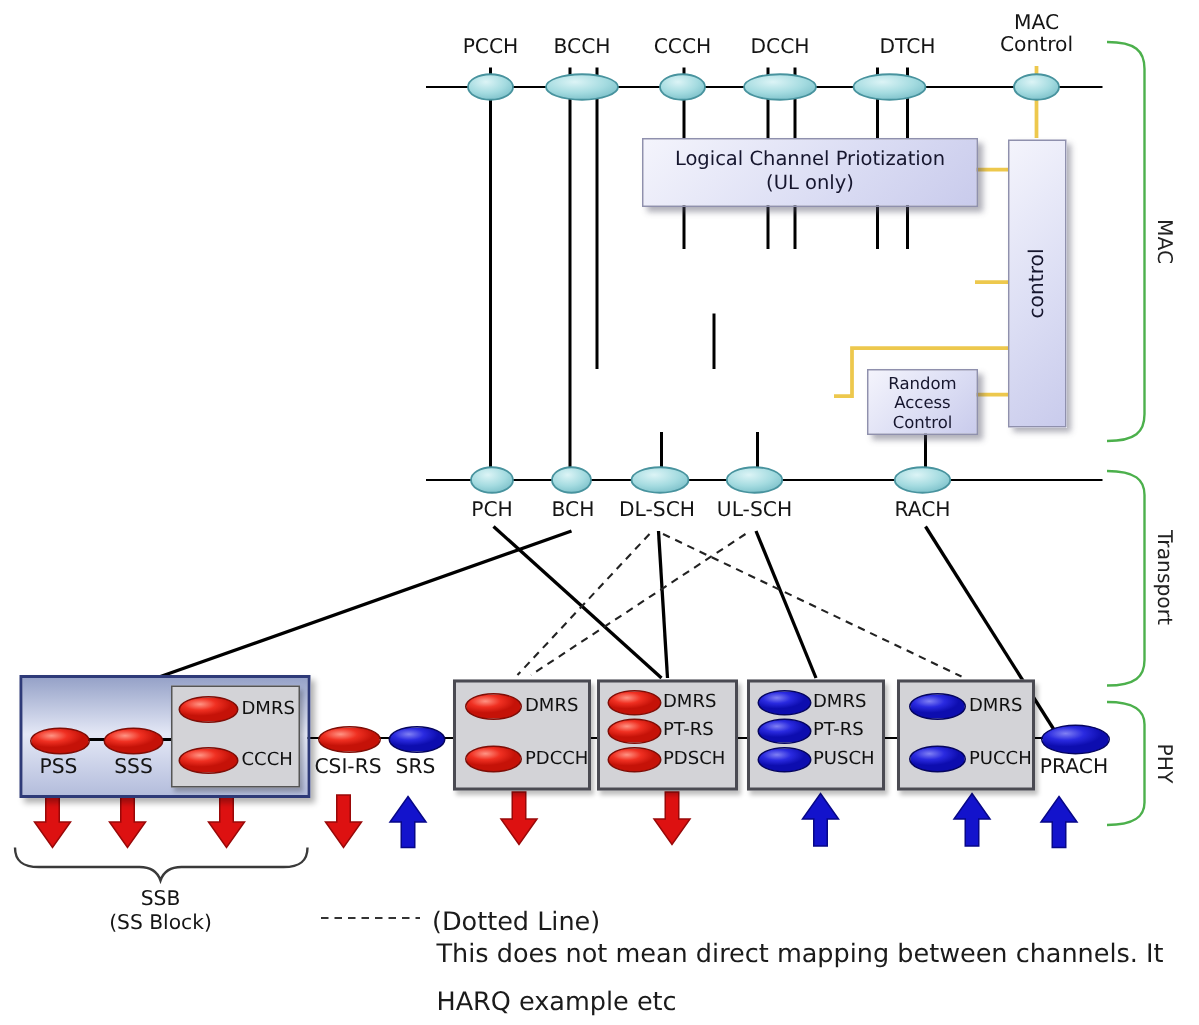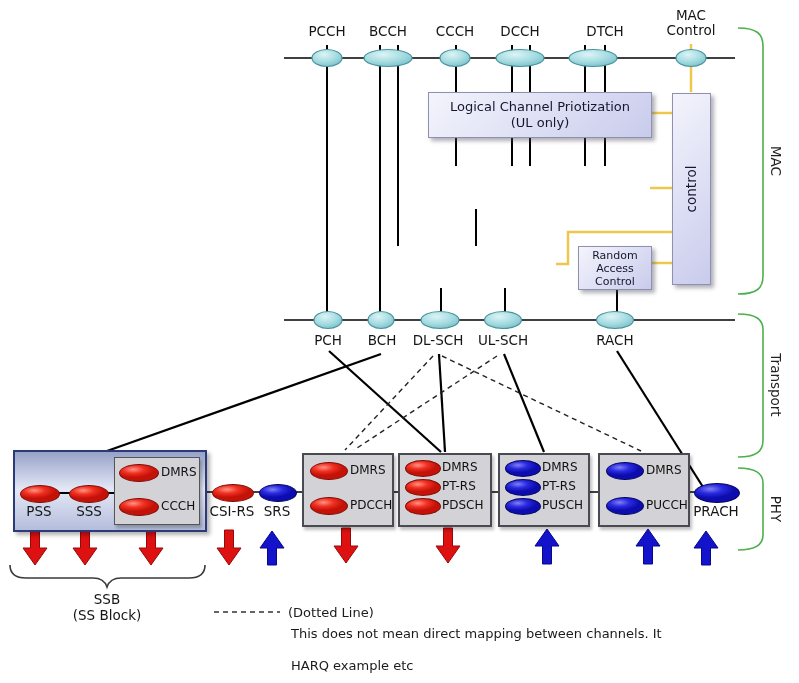--- a/index.html
+++ b/index.html
@@ -19,21 +19,21 @@
   .ssb { position:absolute; left:13px; top:450px; width:190px; height:78px;
          background:linear-gradient(180deg,#96a2c8 0%,#e4e8f6 48%,#b4bddc 100%);
          border:2px solid #2e3a78; box-shadow:3px 3px 4px rgba(0,0,0,0.3); }
   .el { position:absolute; border-radius:50%; }
   .el.red  { background:radial-gradient(ellipse 62% 55% at 35% 28%, #ff9484 0%, #f03022 45%, #c51208 88%);
              border:1px solid #7e0d06; }
   .el.blue { background:radial-gradient(ellipse 62% 55% at 35% 28%, #8080f4 0%, #2a2ae0 45%, #0d0daf 88%);
              border:1px solid #05055e; }
   .rowlbl { position:absolute; font-size:12px; color:#101010; white-space:nowrap; }
   .hline { position:absolute; background:#000; height:1.5px; }
-  .note { position:absolute; color:#1b1b1b; font-size:13px; white-space:nowrap; }
+  .note { position:absolute; color:#1b1b1b; font-size:17px; white-space:nowrap; }
   .watermark { position:absolute; left:576px; top:637px; font-size:23px; letter-spacing:1px;
                color:#c9c9c9; white-space:nowrap; }
   .ctrl-inner { transform:rotate(-90deg); font-size:13.5px; color:#16162e; white-space:nowrap; }
 </style>
 </head>
 <body>
 
 <div class="stage">
 
   <svg class="layer" width="799" height="683" viewBox="0 0 799 683">

